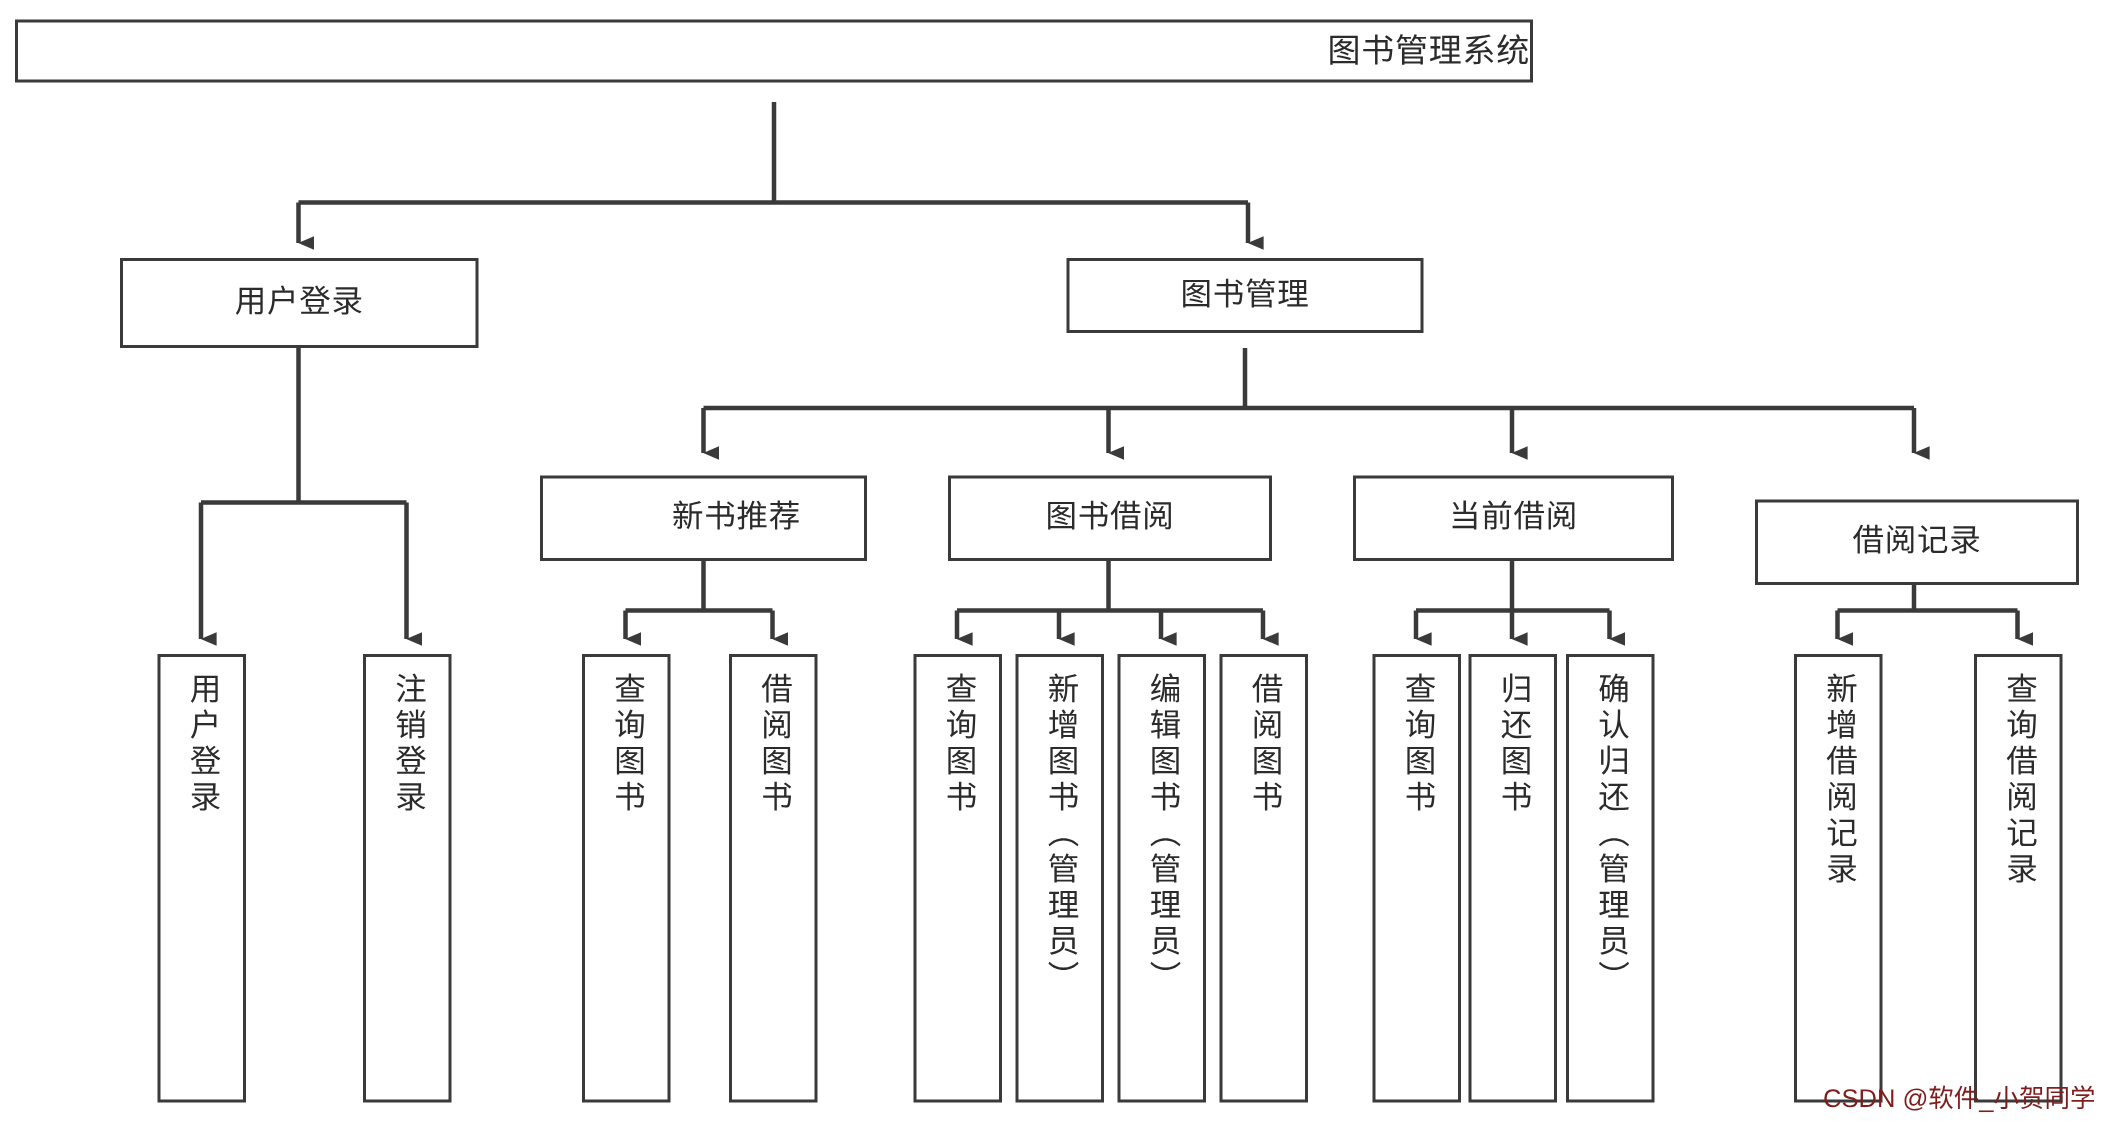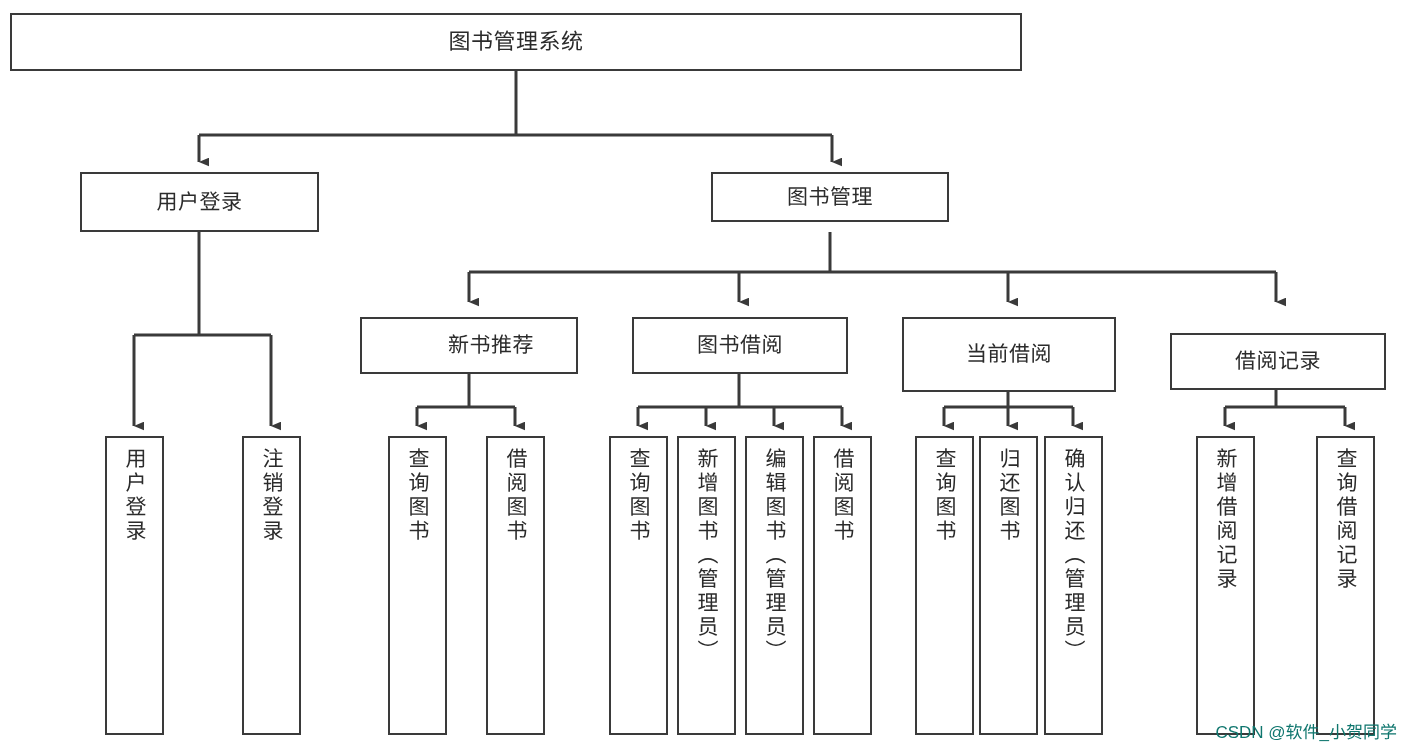--- a/index.html
+++ b/index.html
@@ -62,21 +62,21 @@
     text-orientation: upright;
     font-size: 21px;
     letter-spacing: 3px;
     line-height: 1;
   }
   #watermark {
     position: absolute;
     right: 8px;
     bottom: 4px;
     font-size: 17px;
-    color: #0f766e;
+    color: #7f1d1d;
     white-space: nowrap;
     z-index: 5;
     font-family: "Liberation Sans", "DejaVu Sans", sans-serif;
   }
 </style>
 </head>
 <body>
 
 <div id="diagram-canvas">
 
@@ -123,38 +123,38 @@
       <path d="M1008,407 L1008,426" marker-end="url(#arrowhead)"></path>
       <path d="M1073,407 L1073,426" marker-end="url(#arrowhead)"></path>
 
       <path d="M1276,374 L1276,407"></path>
       <path d="M1225,407 L1345,407"></path>
       <path d="M1225,407 L1225,426" marker-end="url(#arrowhead)"></path>
       <path d="M1345,407 L1345,426" marker-end="url(#arrowhead)"></path>
     </g>
   </svg>
 
-  <div class="node horiz root" style="left:10px; top:13px; width:1012px; height:58px;">
+  <div class="node horiz root" style="left:10px; top:13px; width:1012px; height:42px;justify-content:flex-end;">
     <span class="node-label">图书管理系统</span>
   </div>
 
   <div class="node horiz" style="left:80px; top:172px; width:239px; height:60px;">
     <span class="node-label">用户登录</span>
   </div>
   <div class="node horiz" style="left:711px; top:172px; width:238px; height:50px;">
     <span class="node-label">图书管理</span>
   </div>
 
   <div class="node horiz" style="left:360px; top:317px; width:218px; height:57px;padding-left:44px;">
     <span class="node-label">新书推荐</span>
   </div>
   <div class="node horiz" style="left:632px; top:317px; width:216px; height:57px;">
     <span class="node-label">图书借阅</span>
   </div>
-  <div class="node horiz" style="left:902px; top:317px; width:214px; height:75px;">
+  <div class="node horiz" style="left:902px; top:317px; width:214px; height:57px;">
     <span class="node-label">当前借阅</span>
   </div>
   <div class="node horiz" style="left:1170px; top:333px; width:216px; height:57px;">
     <span class="node-label">借阅记录</span>
   </div>
 
   <div class="node vert" style="left:105px; top:436px; width:59px; height:299px;">
     <span class="node-label">用户登录</span>
   </div>
   <div class="node vert" style="left:242px; top:436px; width:59px; height:299px;">

